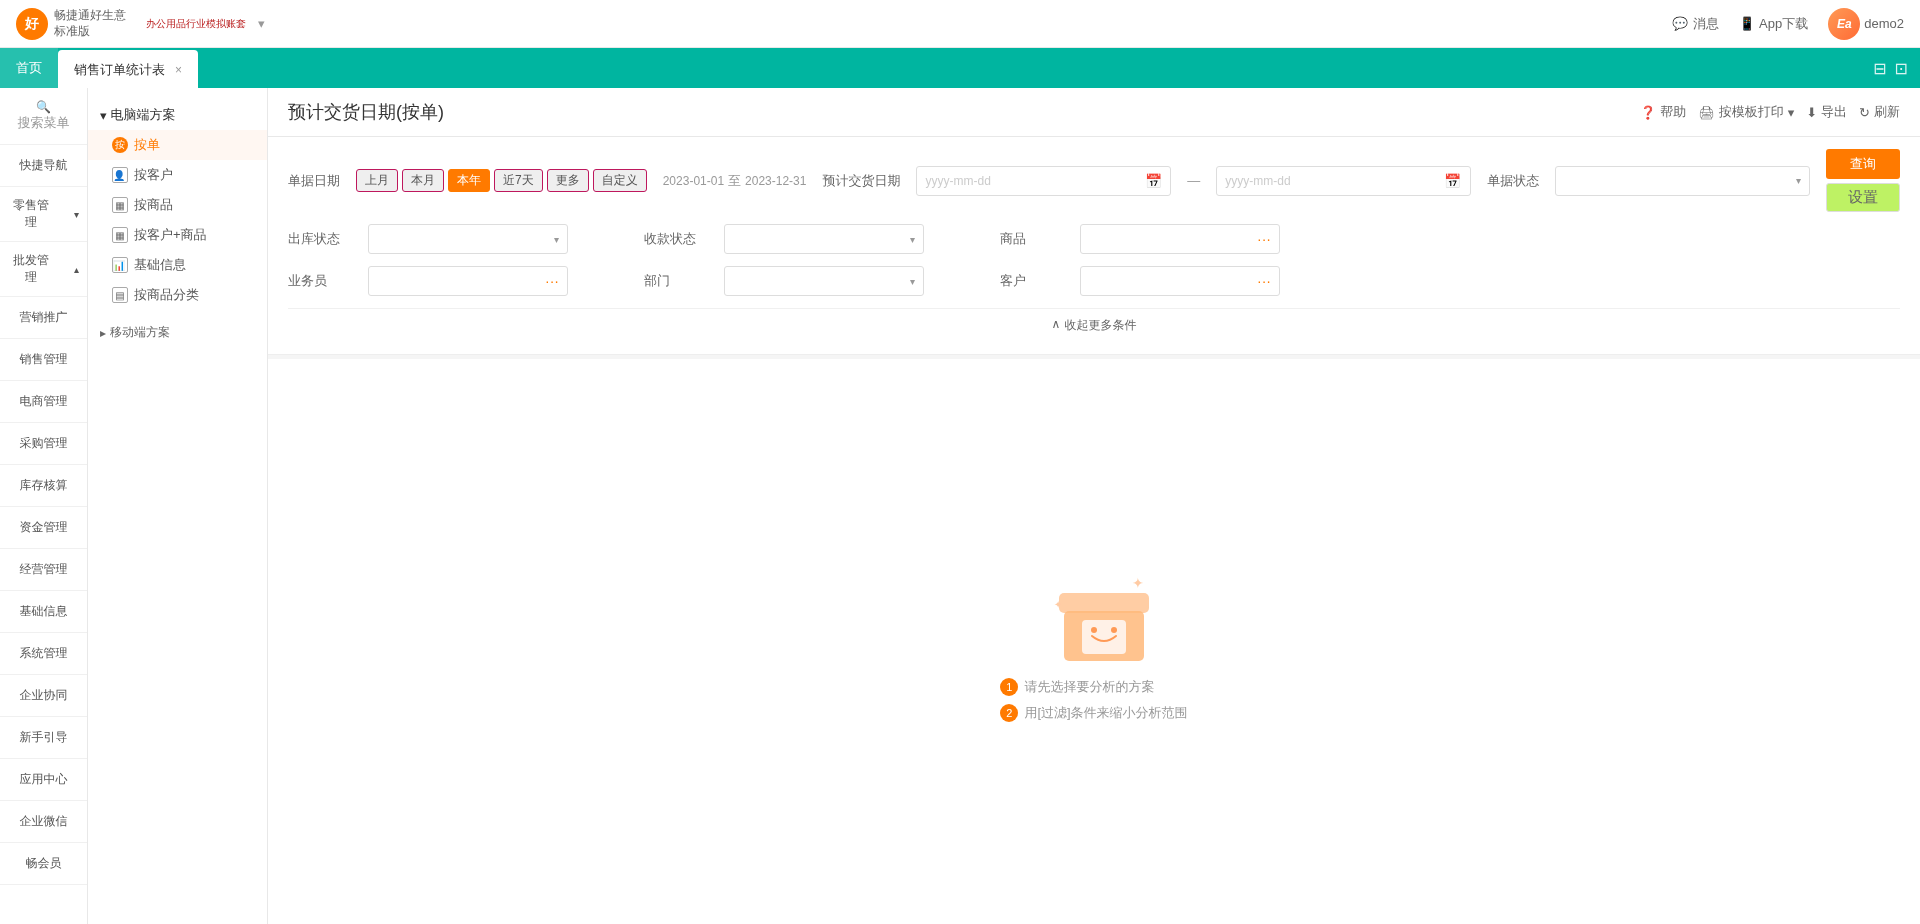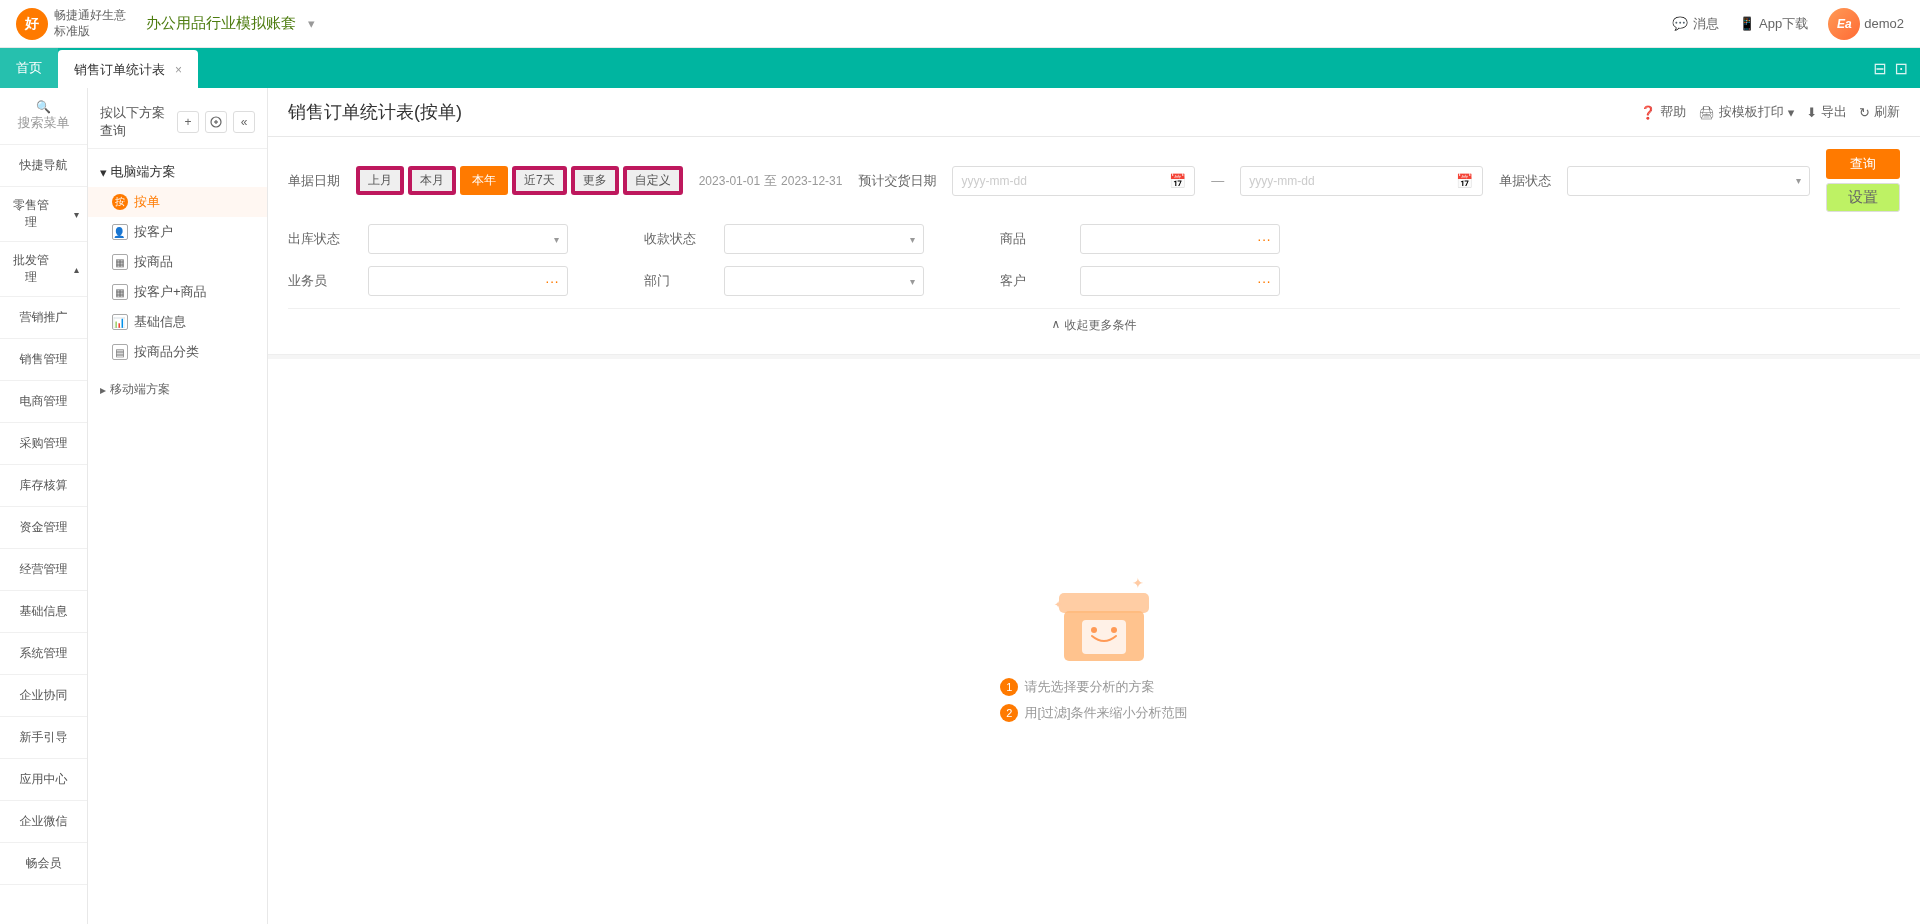--- a/index.html
+++ b/index.html
@@ -4,21 +4,21 @@
   <style>
     * { box-sizing: border-box; margin: 0; padding: 0; }
     body { font-family: 'Microsoft YaHei', Arial, sans-serif; font-size: 13px; background: #f5f5f5; color: #333; display: flex; flex-direction: column; height: 924px; overflow: hidden; }
 
     
     .top-bar { background: #fff; height: 48px; display: flex; align-items: center; padding: 0 16px; border-bottom: 1px solid #e8e8e8; justify-content: space-between; flex-shrink: 0; }
     .top-bar-left { display: flex; align-items: center; gap: 8px; }
     .logo-area { display: flex; align-items: center; gap: 6px; }
     .logo-icon { width: 32px; height: 32px; background: #ff7a00; border-radius: 50%; display: flex; align-items: center; justify-content: center; color: #fff; font-size: 14px; font-weight: bold; }
     .logo-text { font-size: 12px; color: #666; line-height: 1.3; }
-    .system-name { font-size: 15px; color: #4d7c0f; margin-left: 12px; }
+    .system-name { font-size: 10px; color: #b91c1c; margin-left: 12px; }
     .dropdown-arrow { color: #999; margin-left: 4px; }
     .top-bar-right { display: flex; align-items: center; gap: 20px; }
     .top-right-item { display: flex; align-items: center; gap: 4px; color: #666; font-size: 13px; cursor: pointer; }
     .user-avatar { width: 32px; height: 32px; border-radius: 50%; background: linear-gradient(135deg, #ff9a56, #ff6b35); display: flex; align-items: center; justify-content: center; color: #fff; font-size: 12px; font-weight: bold; font-style: italic; }
 
     
     .tab-bar { background: #00b5a0; height: 40px; display: flex; align-items: center; padding: 0 0; flex-shrink: 0; }
     .tab-item { height: 40px; display: flex; align-items: center; padding: 0 16px; color: rgba(255,255,255,0.85); font-size: 13px; cursor: pointer; gap: 6px; }
     .tab-item.home { background: rgba(255,255,255,0.15); color: #fff; }
     .tab-item.active { background: #fff; color: #333; border-radius: 4px 4px 0 0; margin-top: 4px; }
@@ -56,21 +56,21 @@
     .scheme-sub-title { display: flex; align-items: center; padding: 6px 12px; font-size: 12px; color: #666; cursor: pointer; gap: 4px; }
 
     
     .page-header { background: #fff; padding: 12px 20px; border-bottom: 1px solid #e8e8e8; display: flex; align-items: center; justify-content: space-between; flex-shrink: 0; }
     .page-title { font-size: 18px; color: #333; font-weight: 500; }
     .page-header-actions { display: flex; align-items: center; gap: 12px; }
     .header-action-btn { display: flex; align-items: center; gap: 4px; color: #666; font-size: 13px; cursor: pointer; }
     .filter-row { display: flex; align-items: center; gap: 16px; margin-bottom: 12px; flex-wrap: wrap; }
     .filter-label { color: #666; font-size: 13px; white-space: nowrap; }
     .date-quick-btns { display: flex; align-items: center; gap: 4px; }
-    .date-quick-btn { padding: 2px 8px; border: 4px solid #be185d; border-radius: 3px; color: #555; font-size: 12px; cursor: pointer; }
+    .date-quick-btn { padding: 2px 8px; border: 1px solid #be185d; border-radius: 3px; color: #555; font-size: 12px; cursor: pointer; }
     .date-quick-btn.active { background: #ff7a00; color: #fff; border-color: #ff7a00; }
     .date-sep { color: #999; }
     .date-icon { color: #ff7a00; font-size: 14px; cursor: pointer; }
     .filter-select-arrow { color: #999; font-size: 10px; }
 
     .action-buttons { display: flex; flex-direction: column; gap: 4px; margin-left: auto; }
     .btn-query { background: #ff7a00; color: #fff; border: none; padding: 6px 24px; border-radius: 3px; font-size: 13px; cursor: pointer; }
     .btn-settings { background: #bef264; color: #666; border: 1px solid #ddd; padding: 4px 16px; border-radius: 3px; font-size: 15px; cursor: pointer; }
 
     .collapse-bar { display: flex; justify-content: center; padding: 8px; cursor: pointer; color: #666; font-size: 12px; gap: 4px; background: #fff; border-top: 1px solid #f0f0f0; }
@@ -204,34 +204,20 @@
       <div class="nav-label">企业微信</div>
     </div>
     <div class="sidebar-item">
       <div class="nav-label">畅会员</div>
     </div>
   </div>
 
   <div class="content-area">
 
     <div class="left-panel">
-      <div class="left-panel-header">
-        <span class="left-panel-title">按以下方案查询</span>
-        <div class="left-panel-icons">
-          <div class="panel-icon-btn">+</div>
-          <div class="panel-icon-btn">
-            <svg width="12" height="12" viewBox="0 0 12 12" fill="none">
-              <circle cx="6" cy="6" r="5" stroke="#666" stroke-width="1.2"></circle>
-              <line x1="4" y1="6" x2="8" y2="6" stroke="#666" stroke-width="1.2"></line>
-              <line x1="6" y1="4" x2="6" y2="8" stroke="#666" stroke-width="1.2"></line>
-            </svg>
-          </div>
-          <div class="panel-icon-btn">«</div>
-        </div>
-      </div>
 
       <div class="scheme-group">
         <div class="scheme-group-title">
           <span>▾</span>
           <span>电脑端方案</span>
         </div>
         <div class="scheme-item active">
           <div class="scheme-icon">按</div>
           <span>按单</span>
         </div>
@@ -261,21 +247,21 @@
         <div class="scheme-sub-title">
           <span>▸</span>
           <span>移动端方案</span>
         </div>
       </div>
     </div>
 
     <div class="main-right">
 
       <div class="page-header">
-        <h1 class="page-title">销售订单统计表(按单)</h1>
+        <h1 class="page-title">预计交货日期(按单)</h1>
         <div class="page-header-actions">
           <div class="header-action-btn">
             <span>❓</span>
             <span>帮助</span>
           </div>
           <div class="header-action-btn">
             <span>🖨</span>
             <span>按模板打印</span>
             <span>▾</span>
           </div>

